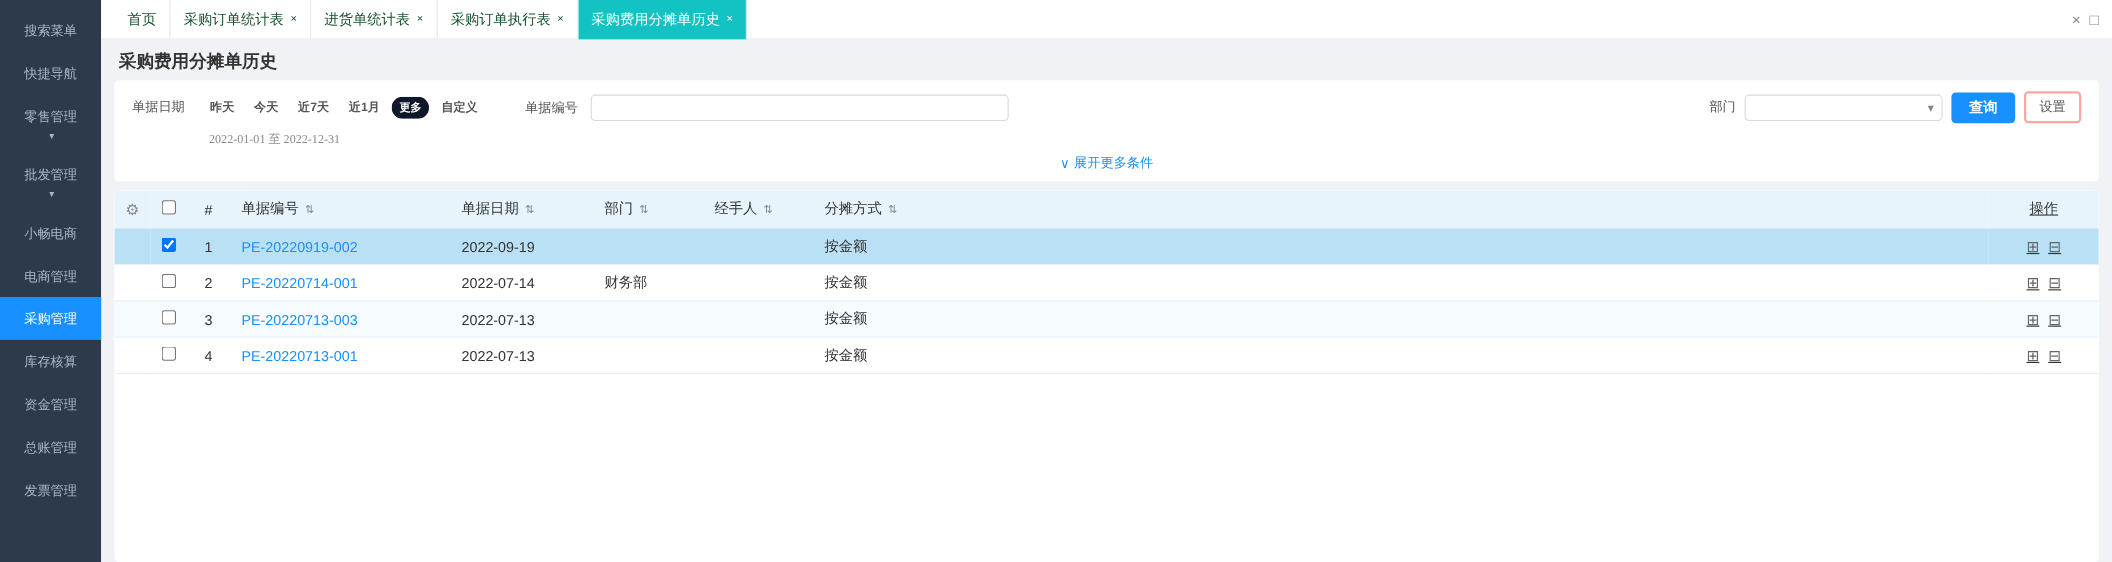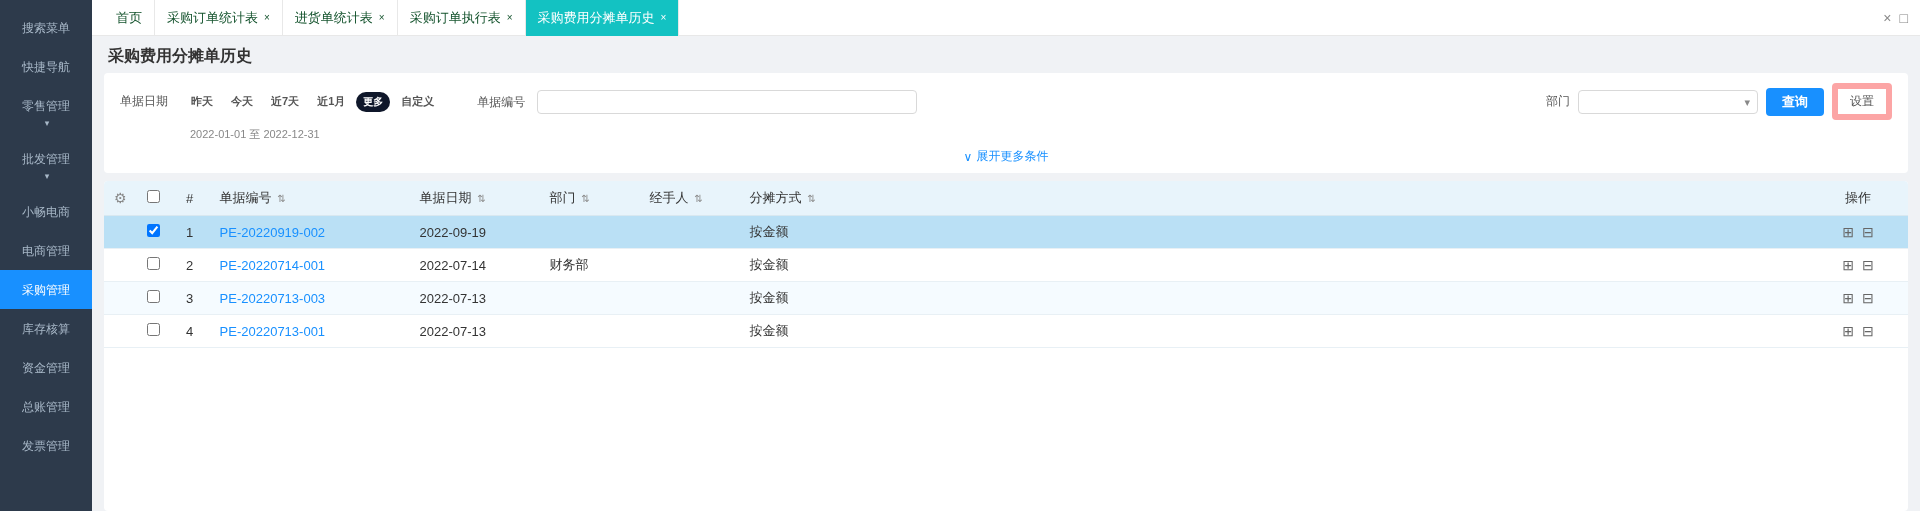--- a/index.html
+++ b/index.html
@@ -104,38 +104,38 @@
       gap: 16px;
       margin-bottom: 6px;
     }
     .filter-label { font-size: 12px; color: #555; white-space: nowrap; }
     .date-shortcuts { display: flex; align-items: center; gap: 4px; font-weight: bold; }
     .date-btn {
       font-size: 11px; padding: 2px 6px; border-radius: 3px;
       cursor: pointer; color: #555; border: 1px solid transparent;
     }
     .date-btn.more { background: #0f172a; color: #fff; border-radius: 10px; font-size: 10px; padding: 2px 6px; }
-    .date-range { font-size: 11px; color: #888; margin-top: 3px; }
+    .date-range { font-size: 11px; color: #888; margin-top: 3px; font-family: Liberation Serif, serif; }
     .filter-input {
       width: 100%; border: 1px solid #d9d9d9; border-radius: 4px;
       padding: 4px 8px; font-size: 12px; outline: none; color: #333;
     }
     .filter-select {
       border: 1px solid #d9d9d9; border-radius: 4px; padding: 4px 24px 4px 8px;
       font-size: 12px; outline: none; background: #fff; color: #333; cursor: pointer;
       min-width: 180px; appearance: none; -webkit-appearance: none;
     }
     .select-wrapper { position: relative; }
     .select-wrapper::after { content: '▾'; position: absolute; right: 8px; top: 50%; transform: translateY(-50%); color: #888; pointer-events: none; font-size: 11px; }
     .query-btn {
       background: #1890ff; color: #fff; border: none; border-radius: 4px;
       padding: 5px 16px; font-size: 13px; cursor: pointer; font-weight: bold;
     }
     .settings-btn {
-      background: #fff; color: #555; border: 6px solid #fca5a5; border-radius: 4px;
+      background: #fff; color: #555; border: 2px solid #fca5a5; border-radius: 4px;
       padding: 4px 12px; font-size: 12px; cursor: pointer;
     }
     .expand-btn {
       display: flex; align-items: center; gap: 4px;
       font-size: 12px; color: #1890ff; cursor: pointer;
       padding: 2px 8px; border-radius: 3px;
     }
     .filter-expand-row { display: flex; justify-content: center; margin-top: 4px; }
 
     
@@ -172,21 +172,21 @@
     }
     tbody td a { color: #1890ff; text-decoration: none; cursor: pointer; }
     .col-settings { width: 32px; text-align: center; }
     .col-check { width: 32px; text-align: center; }
     .col-num { width: 40px; text-align: center; }
     .col-doc { width: 200px; }
     .col-date { width: 130px; }
     .col-dept { width: 100px; }
     .col-person { width: 100px; }
     .col-split { width: auto; }
-    .col-ops { width: 100px; text-align: center; }
+    .col-ops { width: 100px; text-align: center; text-decoration: underline; }
     .ops-icons { display: flex; justify-content: center; gap: 8px; }
     .op-icon { font-size: 14px; cursor: pointer; color: #666; }
     .sort-icon { font-size: 10px; color: #888; margin-left: 2px; }
     .gear-icon { font-size: 14px; color: #888; cursor: pointer; }
   </style>
 </head>
 <body>
 
 <div class="sidebar">
 <div class="sidebar-item">

